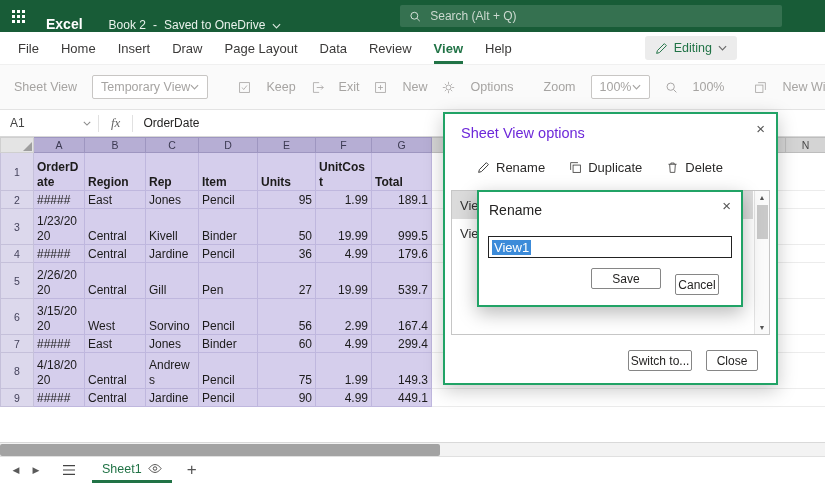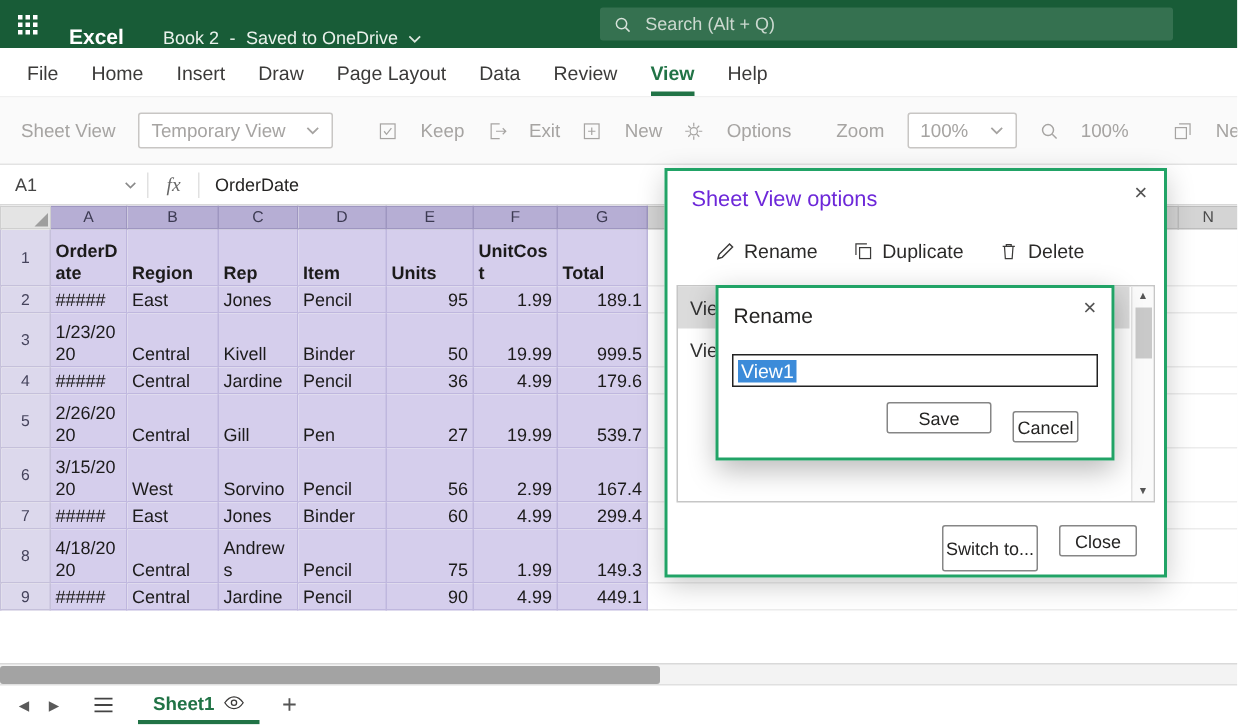--- a/index.html
+++ b/index.html
@@ -20,21 +20,21 @@
 
   
   .menubar{height:33px;background:#fff;display:flex;align-items:stretch;padding-left:18px;font-size:13px;color:#3b3a39;border-bottom:1px solid #f0f0f0}
   .menu-item{display:flex;align-items:center;margin-right:22px;cursor:pointer;white-space:nowrap}
   .menu-item.active{color:#217346;font-weight:700;box-shadow:inset 0 -3px 0 #217346}
   .editing-pill{margin-left:auto;margin-right:88px;align-self:center;height:24px;background:#ececec;border-radius:3px;display:flex;align-items:center;gap:6px;padding:0 10px;font-size:12.5px;color:#217346;cursor:pointer;white-space:nowrap}
   .editing-pill .chev{color:#6b6b6b;display:flex}
 
   
   .ribbon{height:45px;background:#fafafa;border-bottom:1px solid #e3e3e3;display:flex;align-items:center;padding-left:14px;gap:15px;font-size:12.5px;color:#a6a4a2;white-space:nowrap}
-  .rb-dd{height:24px;border:1px solid #c8c6c4;background:#fff;border-radius:2px;display:flex;align-items:center;gap:14px;padding:0 8px;color:#a6a4a2}
+  .rb-dd{height:24px;border:1px solid #c8c6c4;background:#fff;border-radius:2px;display:flex;align-items:center;gap:0;padding:0 8px;color:#a6a4a2}
   .rb-sep{width:1px;height:28px;background:#e1dfdd}
   .rb-item{display:flex;align-items:center;gap:15px}
 
   
   .fbar{height:27px;background:#fff;border-bottom:1px solid #d8d8d8;display:flex;align-items:center;font-size:12px;color:#444}
   .name-box{width:76px;padding-left:10px}
   .fbar .chev{width:22px;color:#8a8a8a;display:flex;justify-content:center}
   .fbar-sep{width:1px;height:17px;background:#e1e1e1}
   .fx{font-family:"Liberation Serif",serif;font-style:italic;color:#666;margin:0 12px;font-size:13px}
   .fcontent{margin-left:10px;color:#252423}
@@ -55,39 +55,39 @@
   tr.h38{height:38px}tr.h36{height:36px}tr.h18{height:18px}
 
   
   .hscroll{height:14px;background:#F3F3F3;border-top:1px solid #d9d9d9;position:relative}
   .hthumb{position:absolute;left:0;top:1px;height:12px;width:440px;background:#a3a3a3;border-radius:2px}
 
   
   .sheetbar{height:27px;background:#fff;border-top:1px solid #e0e0e0;display:flex;align-items:stretch;padding-left:6px;font-size:12.5px;color:#444}
   .nav-arrow{width:20px;display:flex;align-items:center;justify-content:center;color:#5a5a5a;font-size:9px;cursor:pointer}
   .sheet-menu{width:30px;margin-left:8px;display:flex;align-items:center;justify-content:center;color:#444;cursor:pointer}
-  .sheet-tab{display:flex;align-items:center;gap:6px;padding:0 10px;margin-left:8px;color:#217346;font-weight:700;border-bottom:3px solid #217346;cursor:pointer}
+  .sheet-tab{display:flex;align-items:center;gap:6px;padding:0 10px;margin-left:8px;color:#217346;font-weight:400;border-bottom:3px solid #217346;cursor:pointer}
   .sheet-tab svg{color:#3b3a39}
   .add-sheet{width:28px;margin-left:6px;display:flex;align-items:center;justify-content:center;font-size:17px;color:#555;cursor:pointer}
 
   
   .panel{position:absolute;left:443px;top:112px;width:335px;height:273px;background:#fff;border:2px solid #21A366;box-shadow:0 5px 18px rgba(0,0,0,.22);z-index:10}
   .panel-title{position:absolute;left:16px;top:11px;font-size:14.5px;color:#6d28d9}
   .panel-close{position:absolute;right:11px;top:7px;font-size:15px;color:#555;cursor:pointer;line-height:1}
   .panel-actions{position:absolute;left:32px;top:46px;display:flex;gap:24px;font-size:13px;color:#2b2a29}
   .p-action{display:flex;align-items:center;gap:6px;cursor:pointer}
   .p-action svg{color:#3b3a39}
   .view-list{position:absolute;left:6px;top:76px;width:319px;height:145px;border:1px solid #c6c6c6;background:#fff;overflow:hidden}
   .vl-item{height:28px;display:flex;align-items:center;padding-left:8px;font-size:13px;color:#333;width:calc(100% - 16px);cursor:pointer}
   .vl-item.selected{background:#DBDBDB}
   .vl-scroll{position:absolute;right:0;top:0;bottom:0;width:15px;background:#FAFAFA;border-left:1px solid #e3e3e3;display:flex;flex-direction:column;justify-content:space-between;align-items:center;font-size:7px;color:#555}
   .vl-scroll .sarrow{height:13px;display:flex;align-items:center;cursor:pointer}
   .vl-thumb{position:absolute;top:14px;left:2px;width:11px;height:34px;background:#c9c9c9}
   .pbtn{position:absolute;background:#fff;border:1px solid #868686;border-radius:2px;font-size:12px;color:#252423;display:flex;align-items:center;justify-content:center;cursor:pointer}
-  .btn-switch{left:183px;top:236px;width:64px;height:31px}
+  .btn-switch{left:183px;top:236px;width:64px;height:21px}
   .btn-close{left:261px;top:236px;width:52px;height:21px}
 
   
   .rdialog{position:absolute;left:477px;top:190px;width:266px;height:117px;background:#fff;border:2px solid #21A366;box-shadow:0 6px 18px rgba(0,0,0,.28);z-index:20}
   .rd-title{position:absolute;left:10px;top:10px;font-size:14px;color:#252423}
   .rd-close{position:absolute;right:10px;top:6px;font-size:15px;color:#555;cursor:pointer;line-height:1}
   .rd-input{position:absolute;left:9px;top:44px;width:244px;height:22px;border:1.5px solid #222;display:flex;align-items:center;padding-left:3px;font-size:13px;background:#fff;cursor:text}
   .rd-sel{background:#3C8BD9;color:#fff;padding:0 2px}
   .btn-save{left:112px;top:76px;width:70px;height:21px}
   .btn-cancel{left:196px;top:82px;width:44px;height:21px}
@@ -132,20 +132,31 @@
   <div class="menubar">
     <div class="menu-item">File</div>
     <div class="menu-item">Home</div>
     <div class="menu-item">Insert</div>
     <div class="menu-item">Draw</div>
     <div class="menu-item">Page Layout</div>
     <div class="menu-item">Data</div>
     <div class="menu-item">Review</div>
     <div class="menu-item active">View</div>
     <div class="menu-item">Help</div>
+    <div class="editing-pill">
+      <svg width="13" height="13" viewBox="0 0 16 16">
+          <path d="M2 14l1-3.5L11.5 2l2.5 2.5L5.5 13z" fill="none" stroke="currentColor" stroke-width="1.2"></path>
+        </svg>
+      <span>Editing</span>
+      <span class="chev">
+          <svg width="9" height="6" viewBox="0 0 10 6">
+            <polyline points="1,1 5,5 9,1" fill="none" stroke="currentColor" stroke-width="1.3"></polyline>
+          </svg>
+        </span>
+    </div>
   </div>
 
   <div class="ribbon">
     <span>Sheet View</span>
     <div class="rb-dd">
       <span>Temporary View</span>
       <svg width="9" height="6" viewBox="0 0 10 6">
           <polyline points="1,1 5,5 9,1" fill="none" stroke="currentColor" stroke-width="1.3"></polyline>
         </svg>
     </div>

